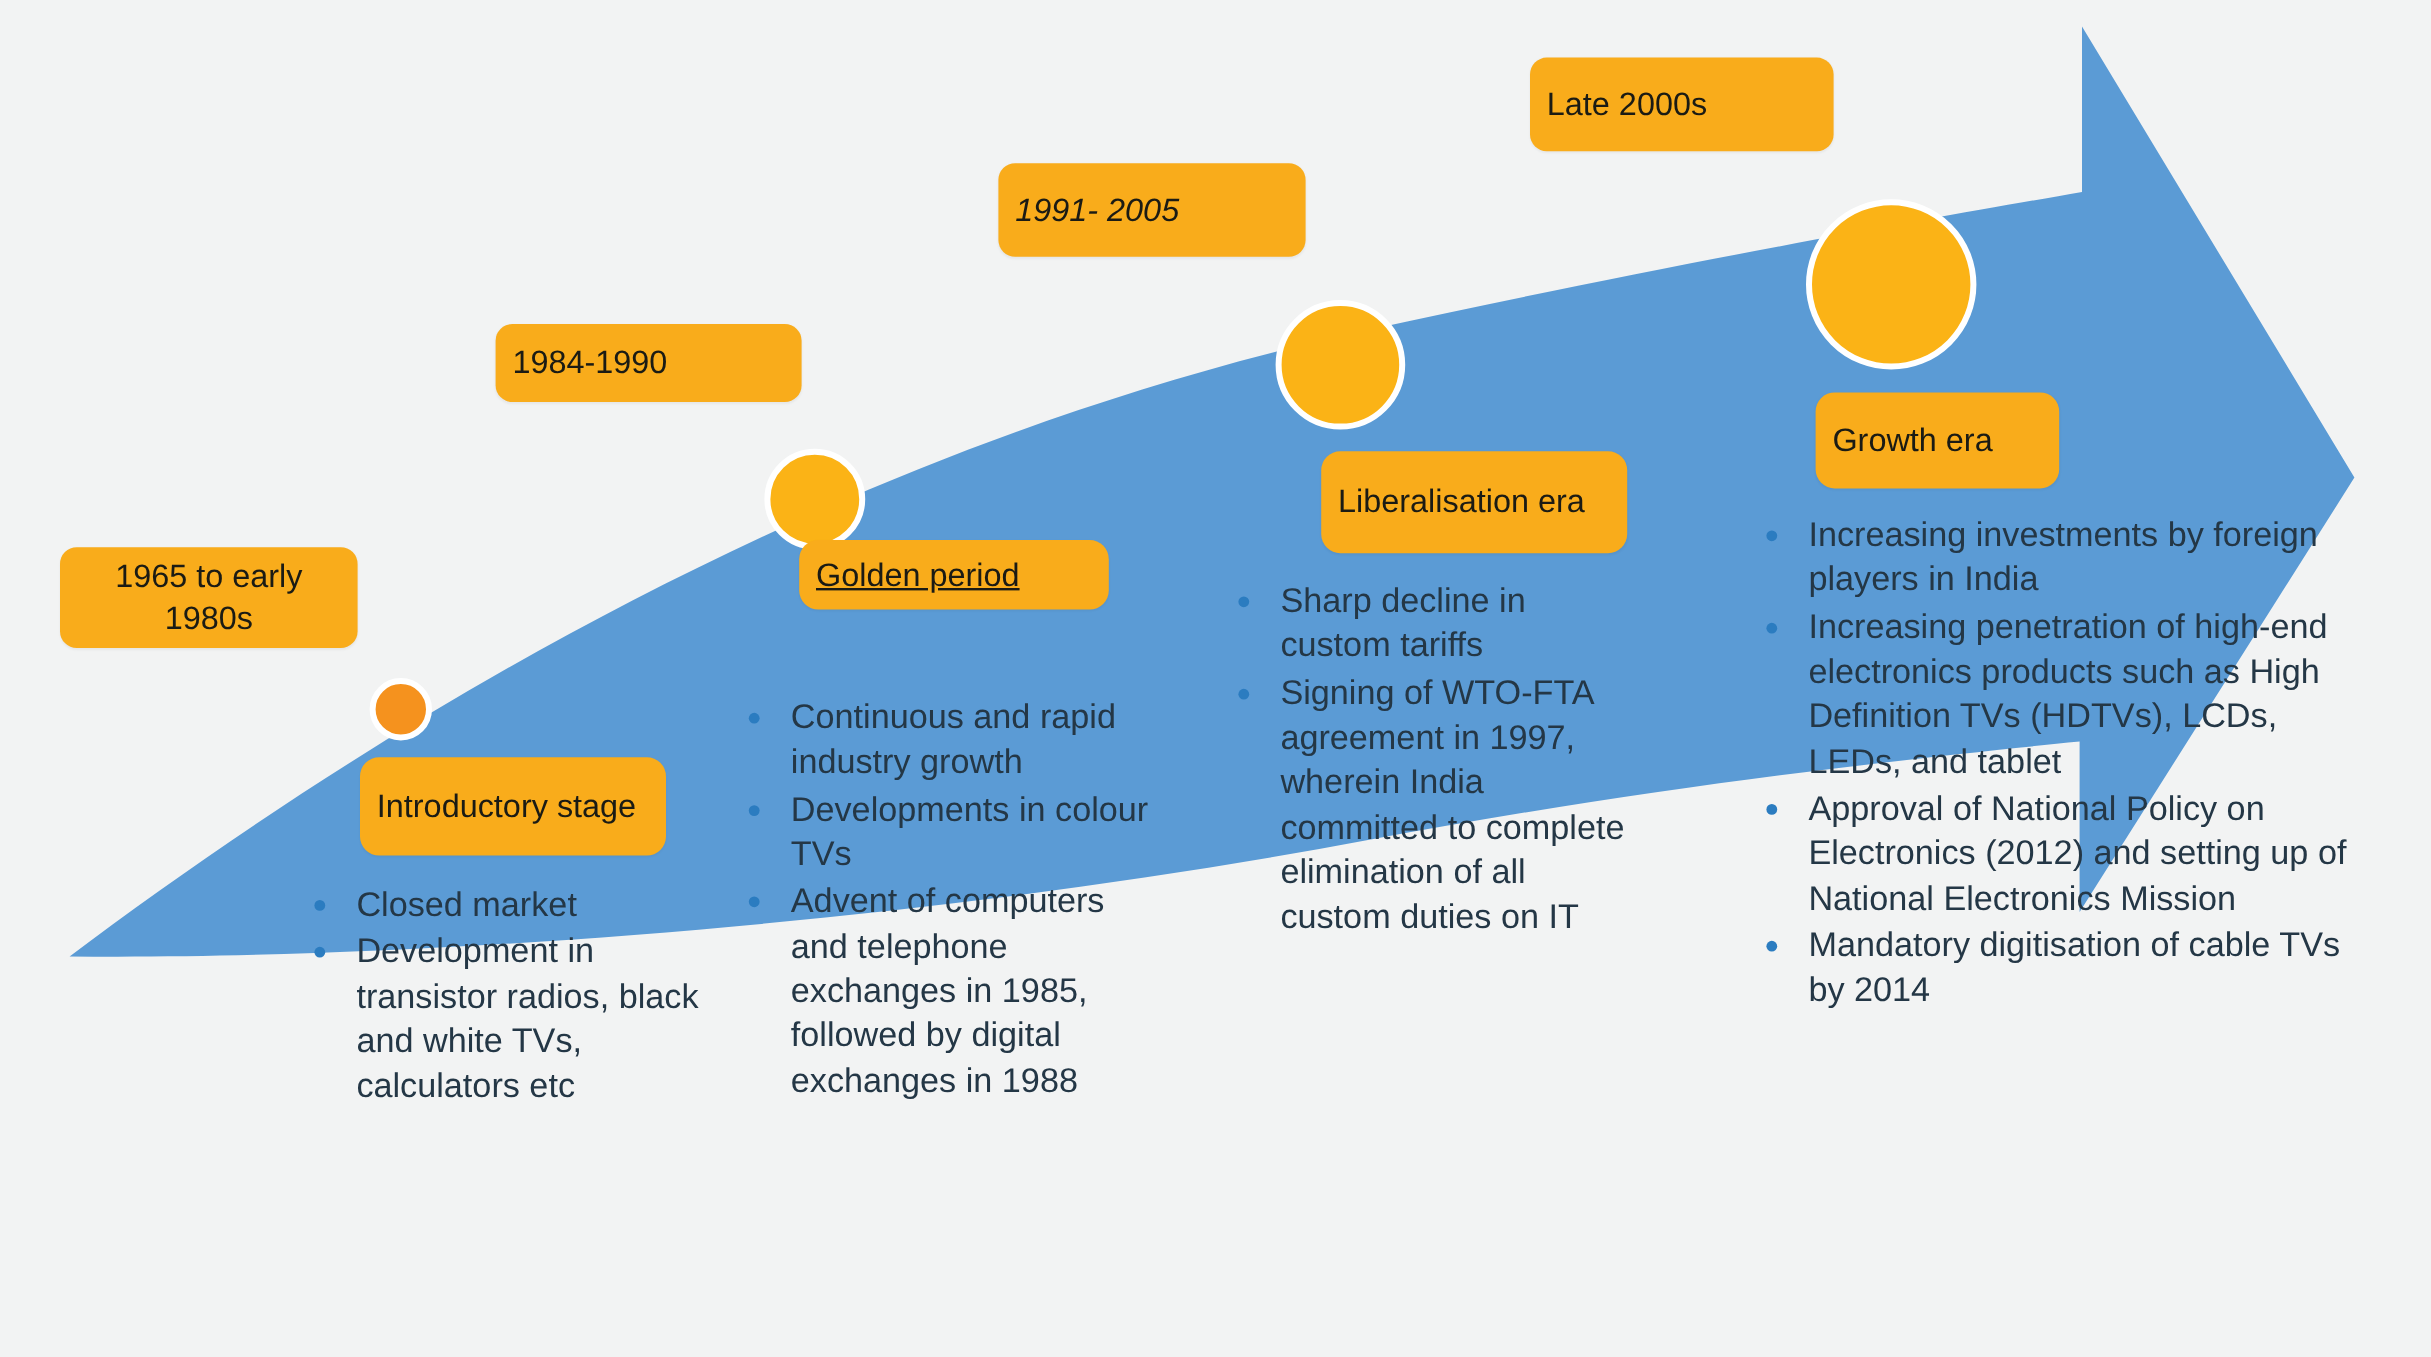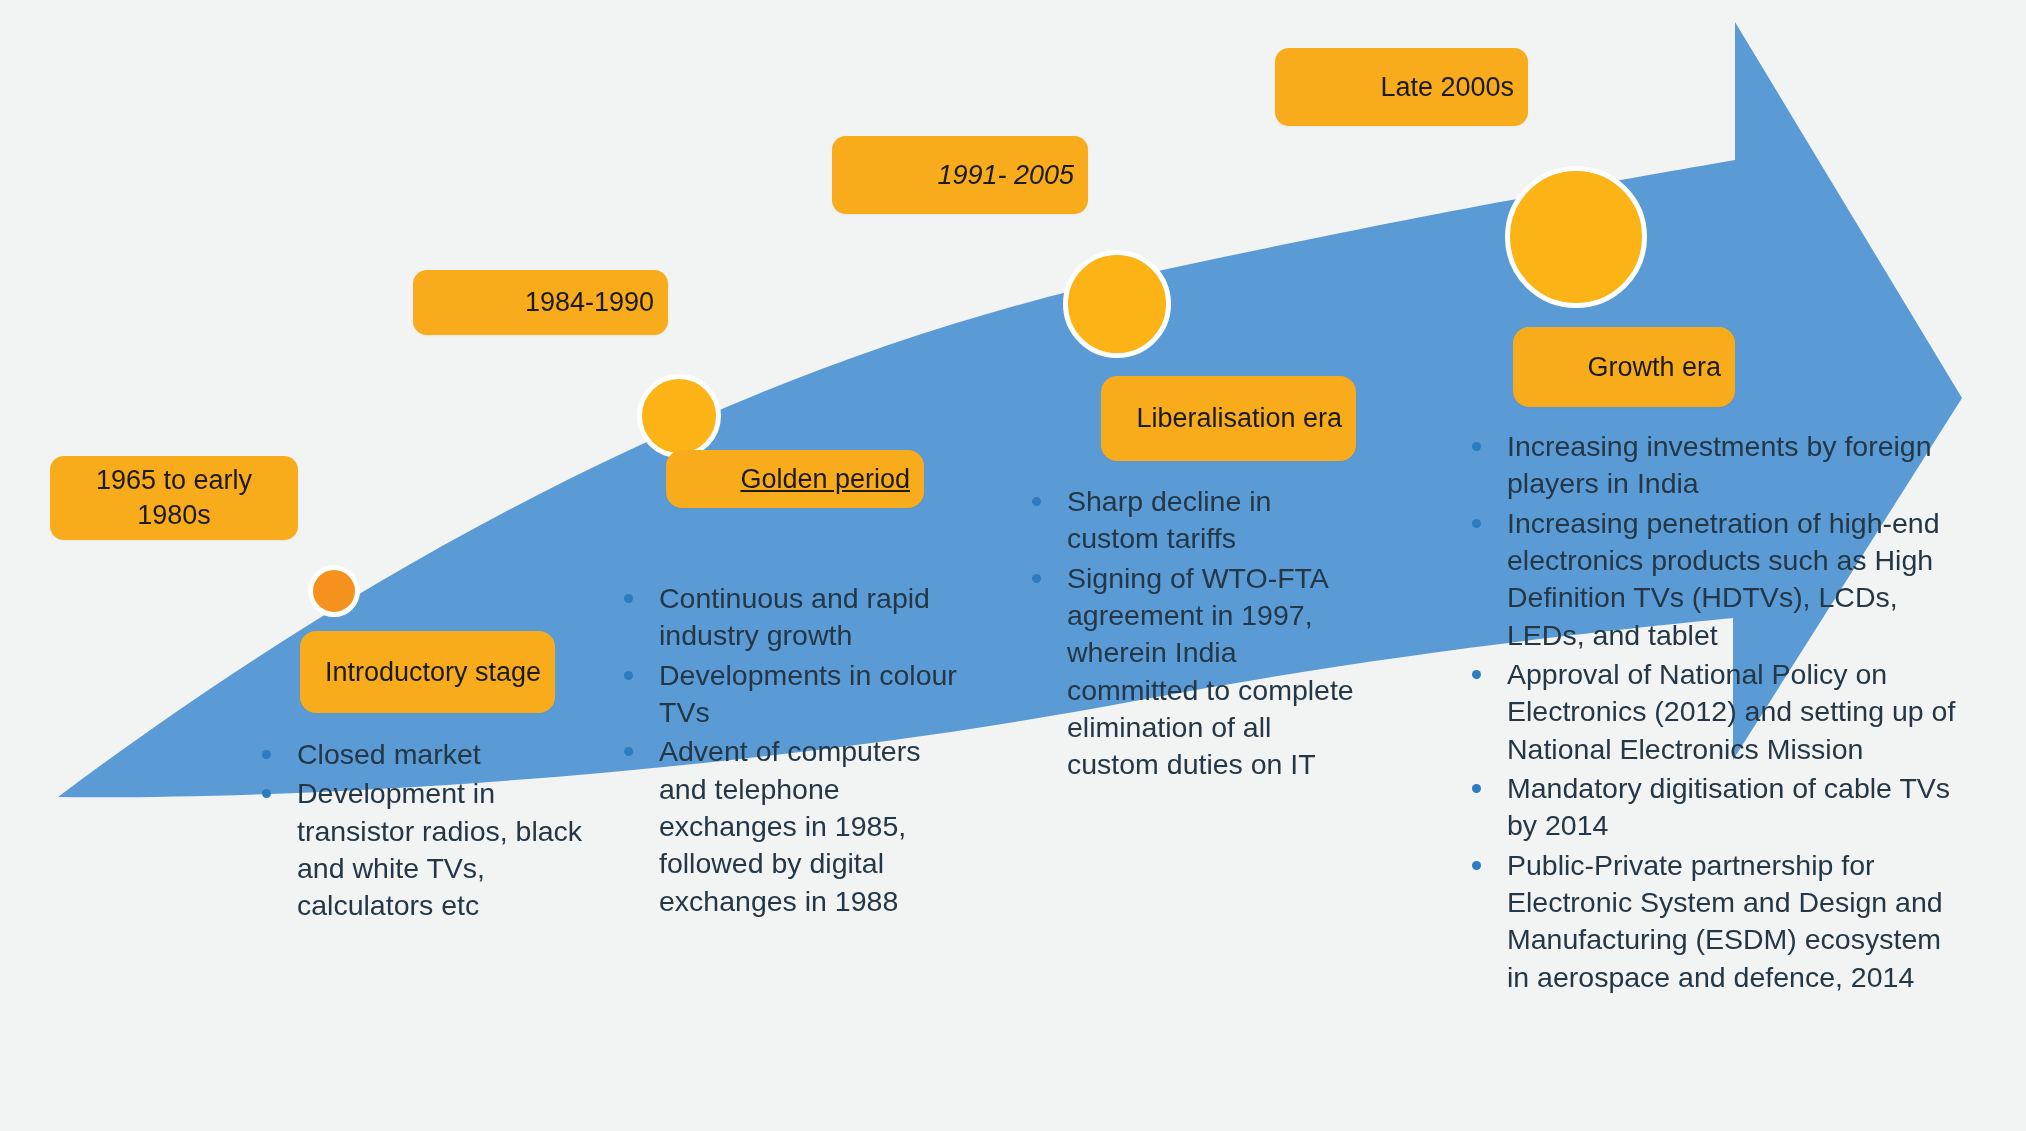--- a/index.html
+++ b/index.html
@@ -37,21 +37,21 @@
   .pill {
     position: absolute;
     background: #f9ac1b;
     border-radius: 14px;
     color: #1b1b14;
     font-size: 27px;
     line-height: 1.28;
     text-align: center;
     display: flex;
     align-items: center;
-    justify-content: flex-end;
+    justify-content: flex-start;
     box-sizing: border-box;
     padding: 6px 14px;
     box-shadow: 0 1px 2px rgba(0,0,0,0.05);
   }
   .pill.era { border-radius: 16px; }
 
   
   .bullets {
     position: absolute;
     color: #243746;
@@ -122,21 +122,21 @@
   </div>
 
   <div class="pill era" style="left:666px; top:450px; width:258px; height:58px;text-decoration:underline;">
     <span>Golden period</span>
   </div>
 
   <div class="pill era" style="left:1067px; top:376px; width:255px; height:85px;margin-left:34px;">
     <span>Liberalisation era</span>
   </div>
 
-  <div class="pill era" style="left:1513px; top:327px; width:222px; height:80px;">
+  <div class="pill era" style="left:1513px; top:327px; width:203px; height:80px;">
     <span>Growth era</span>
   </div>
 
   <div class="bullets" style="left:258px; top:736px; width:330px;">
     <ul>
       <li><span>Closed market</span></li>
       <li><span>Development in transistor radios, black and white TVs, calculators etc</span></li>
     </ul>
   </div>
 
@@ -154,17 +154,16 @@
       <li><span>Signing of WTO-FTA agreement in 1997, wherein India committed to complete elimination of all custom duties on IT</span></li>
     </ul>
   </div>
 
   <div class="bullets" style="left:1468px; top:428px; width:500px;">
     <ul>
       <li><span>Increasing investments by foreign players in India</span></li>
       <li><span>Increasing penetration of high-end electronics products such as High Definition TVs (HDTVs), LCDs, LEDs, and tablet</span></li>
       <li><span>Approval of National Policy on Electronics (2012) and setting up of National Electronics Mission</span></li>
       <li><span>Mandatory digitisation of cable TVs by 2014</span></li>
-      <li><span>Public-Private partnership for Electronic System and Design and Manufacturing (ESDM) ecosystem in aerospace and defence, 2014</span></li>
     </ul>
   </div>
 
 </div>
 
 </body></html>

